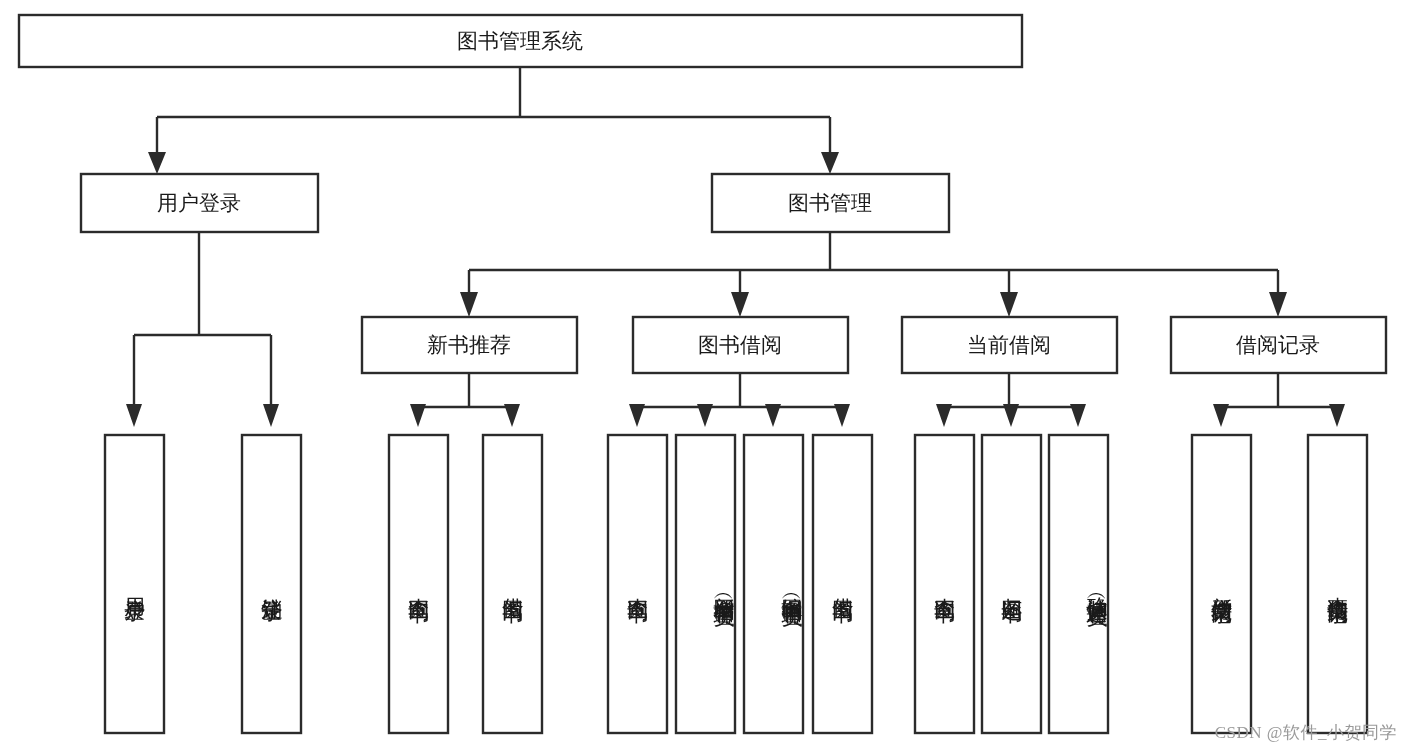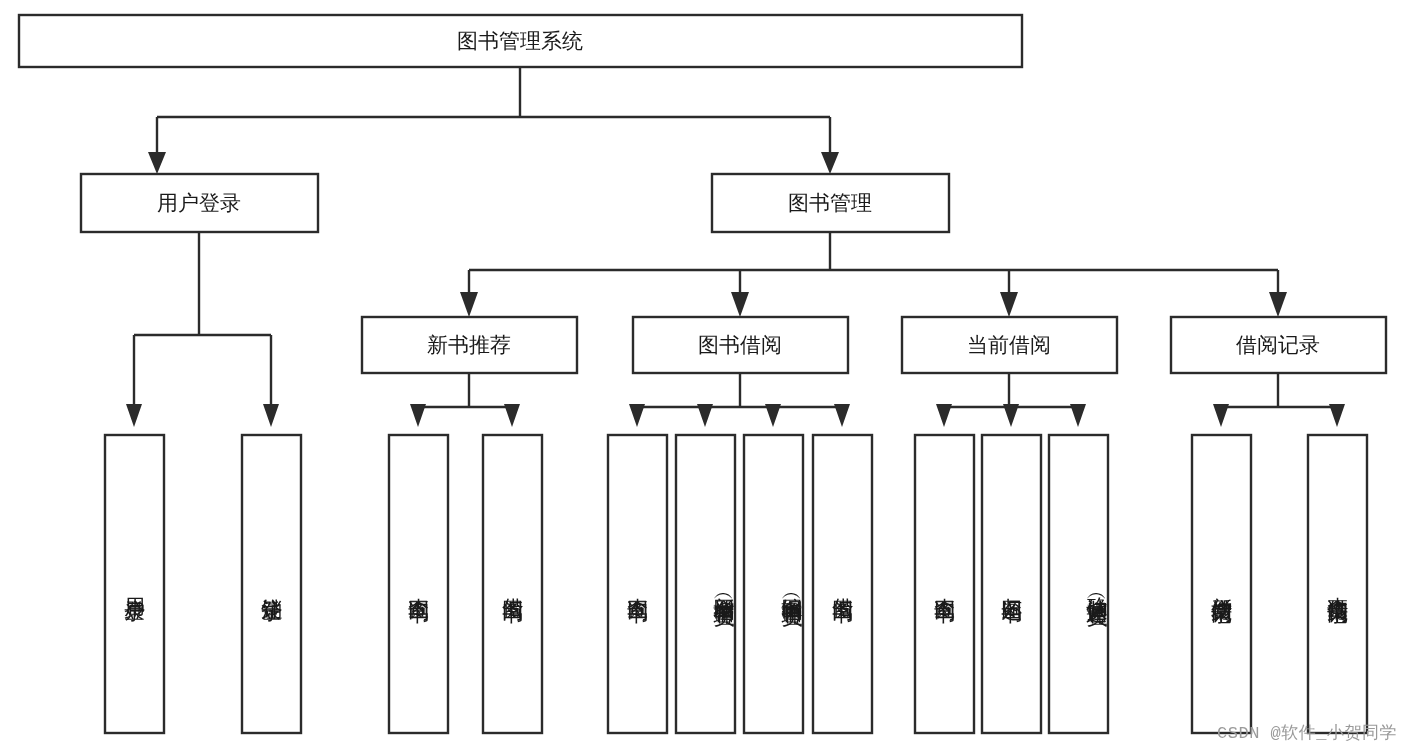--- a/index.html
+++ b/index.html
@@ -60,21 +60,21 @@
     color: #1a1a1a;
     letter-spacing: 1.5px;
     white-space: nowrap;
     text-align: center;
     pointer-events: none;
   }
   .watermark {
     position: absolute;
     right: 8px;
     bottom: 3px;
-    font-family: Liberation Mono, monospace;
+    font-family: Liberation Serif, serif;
     font-size: 17px;
     color: #9a9a9a;
     white-space: nowrap;
     letter-spacing: 0.5px;
   }
 </style>
 </head>
 <body>
 
 <div id="diagram-root">

